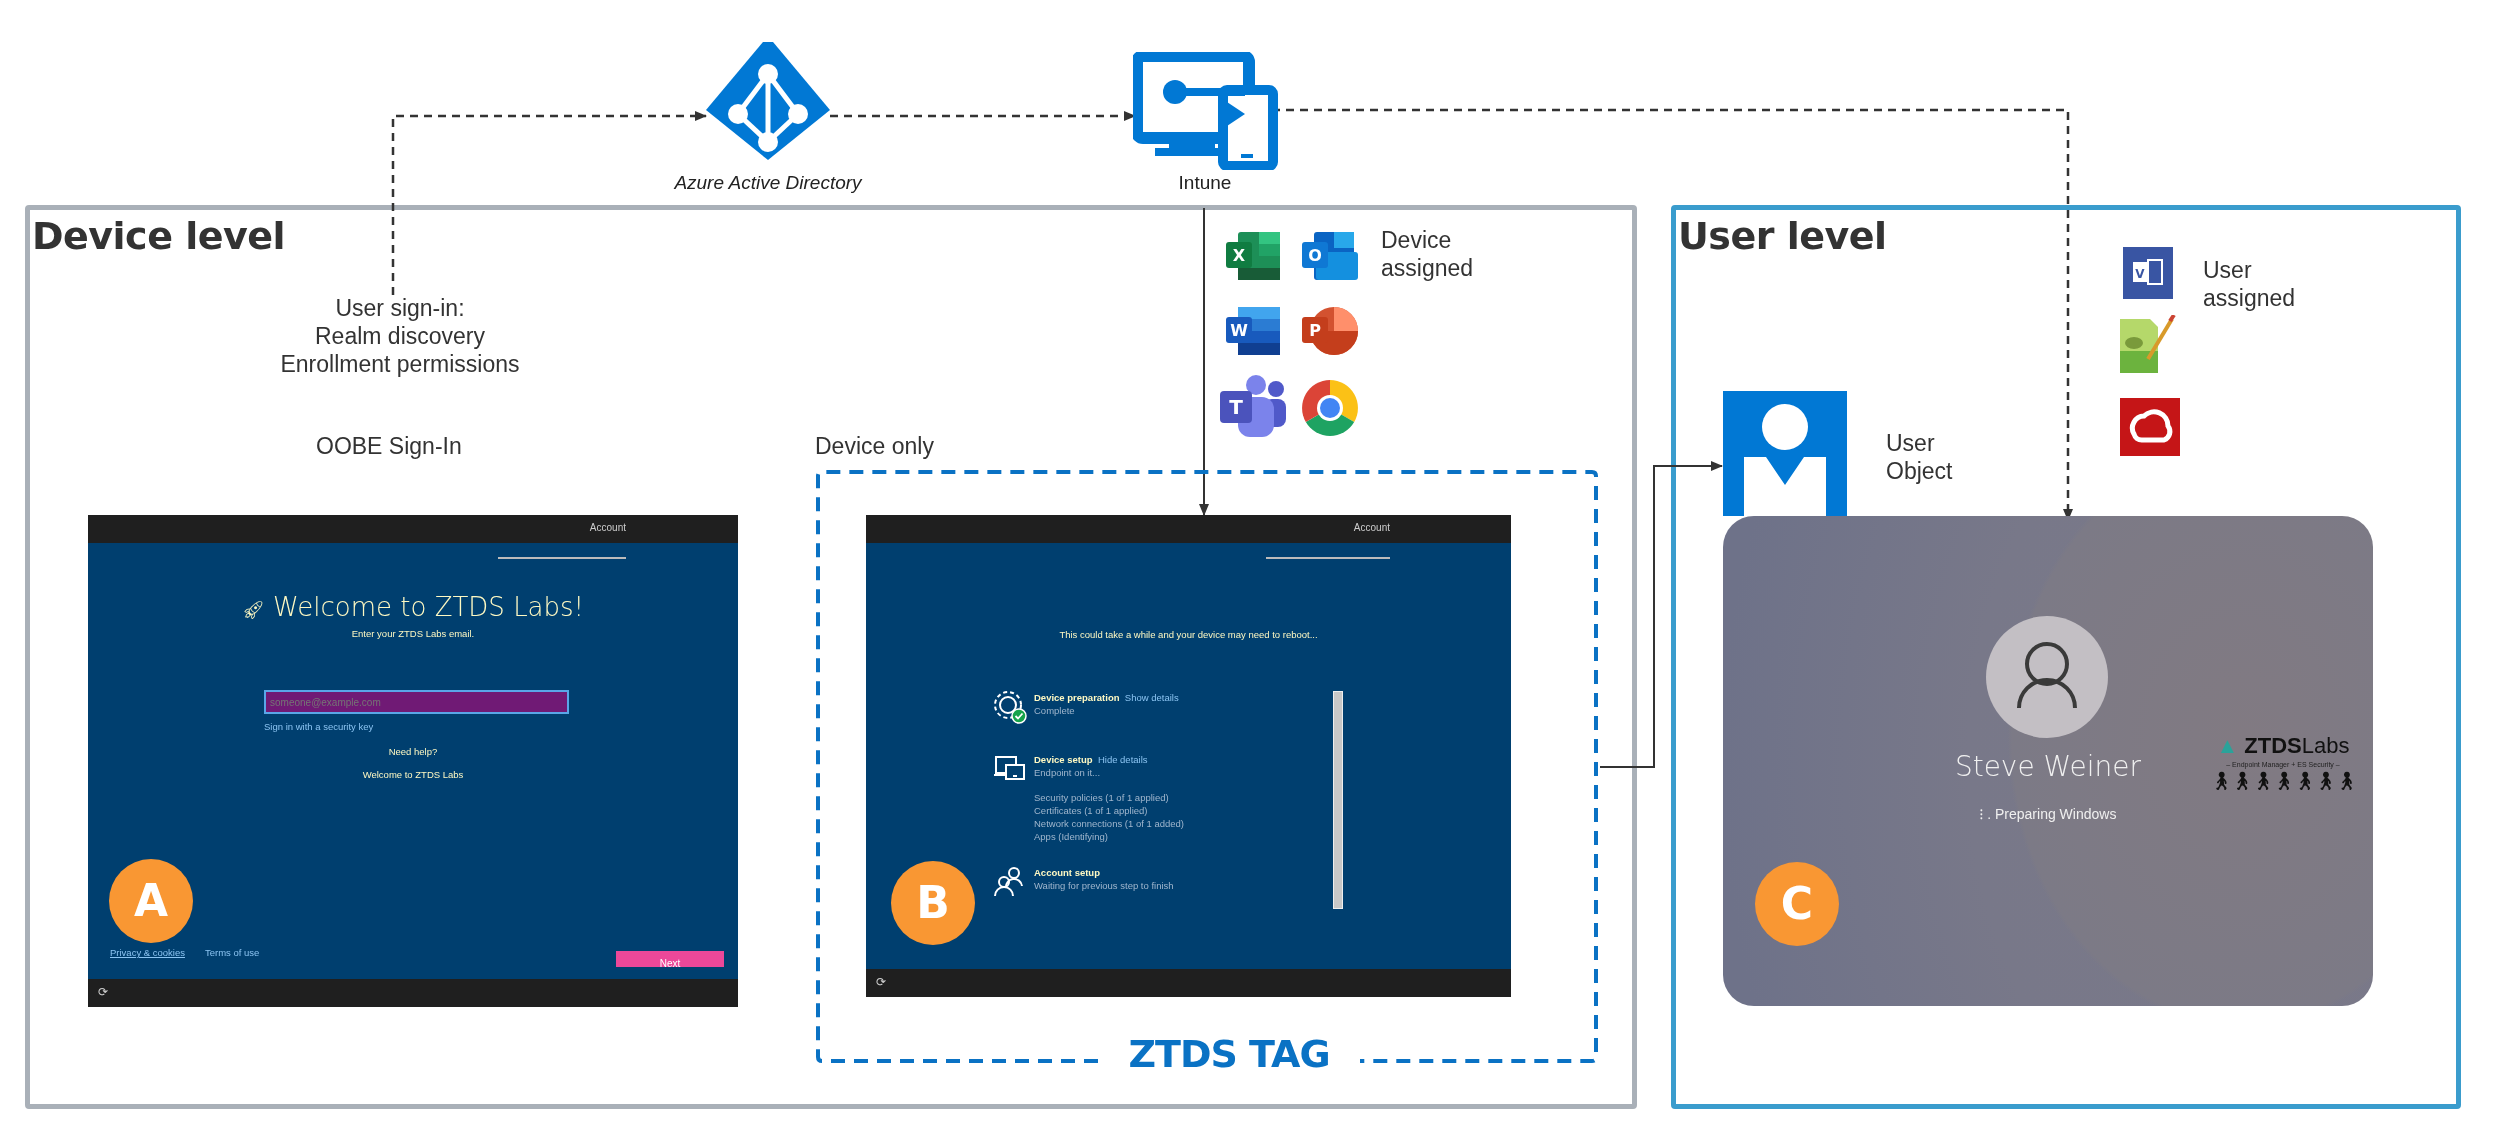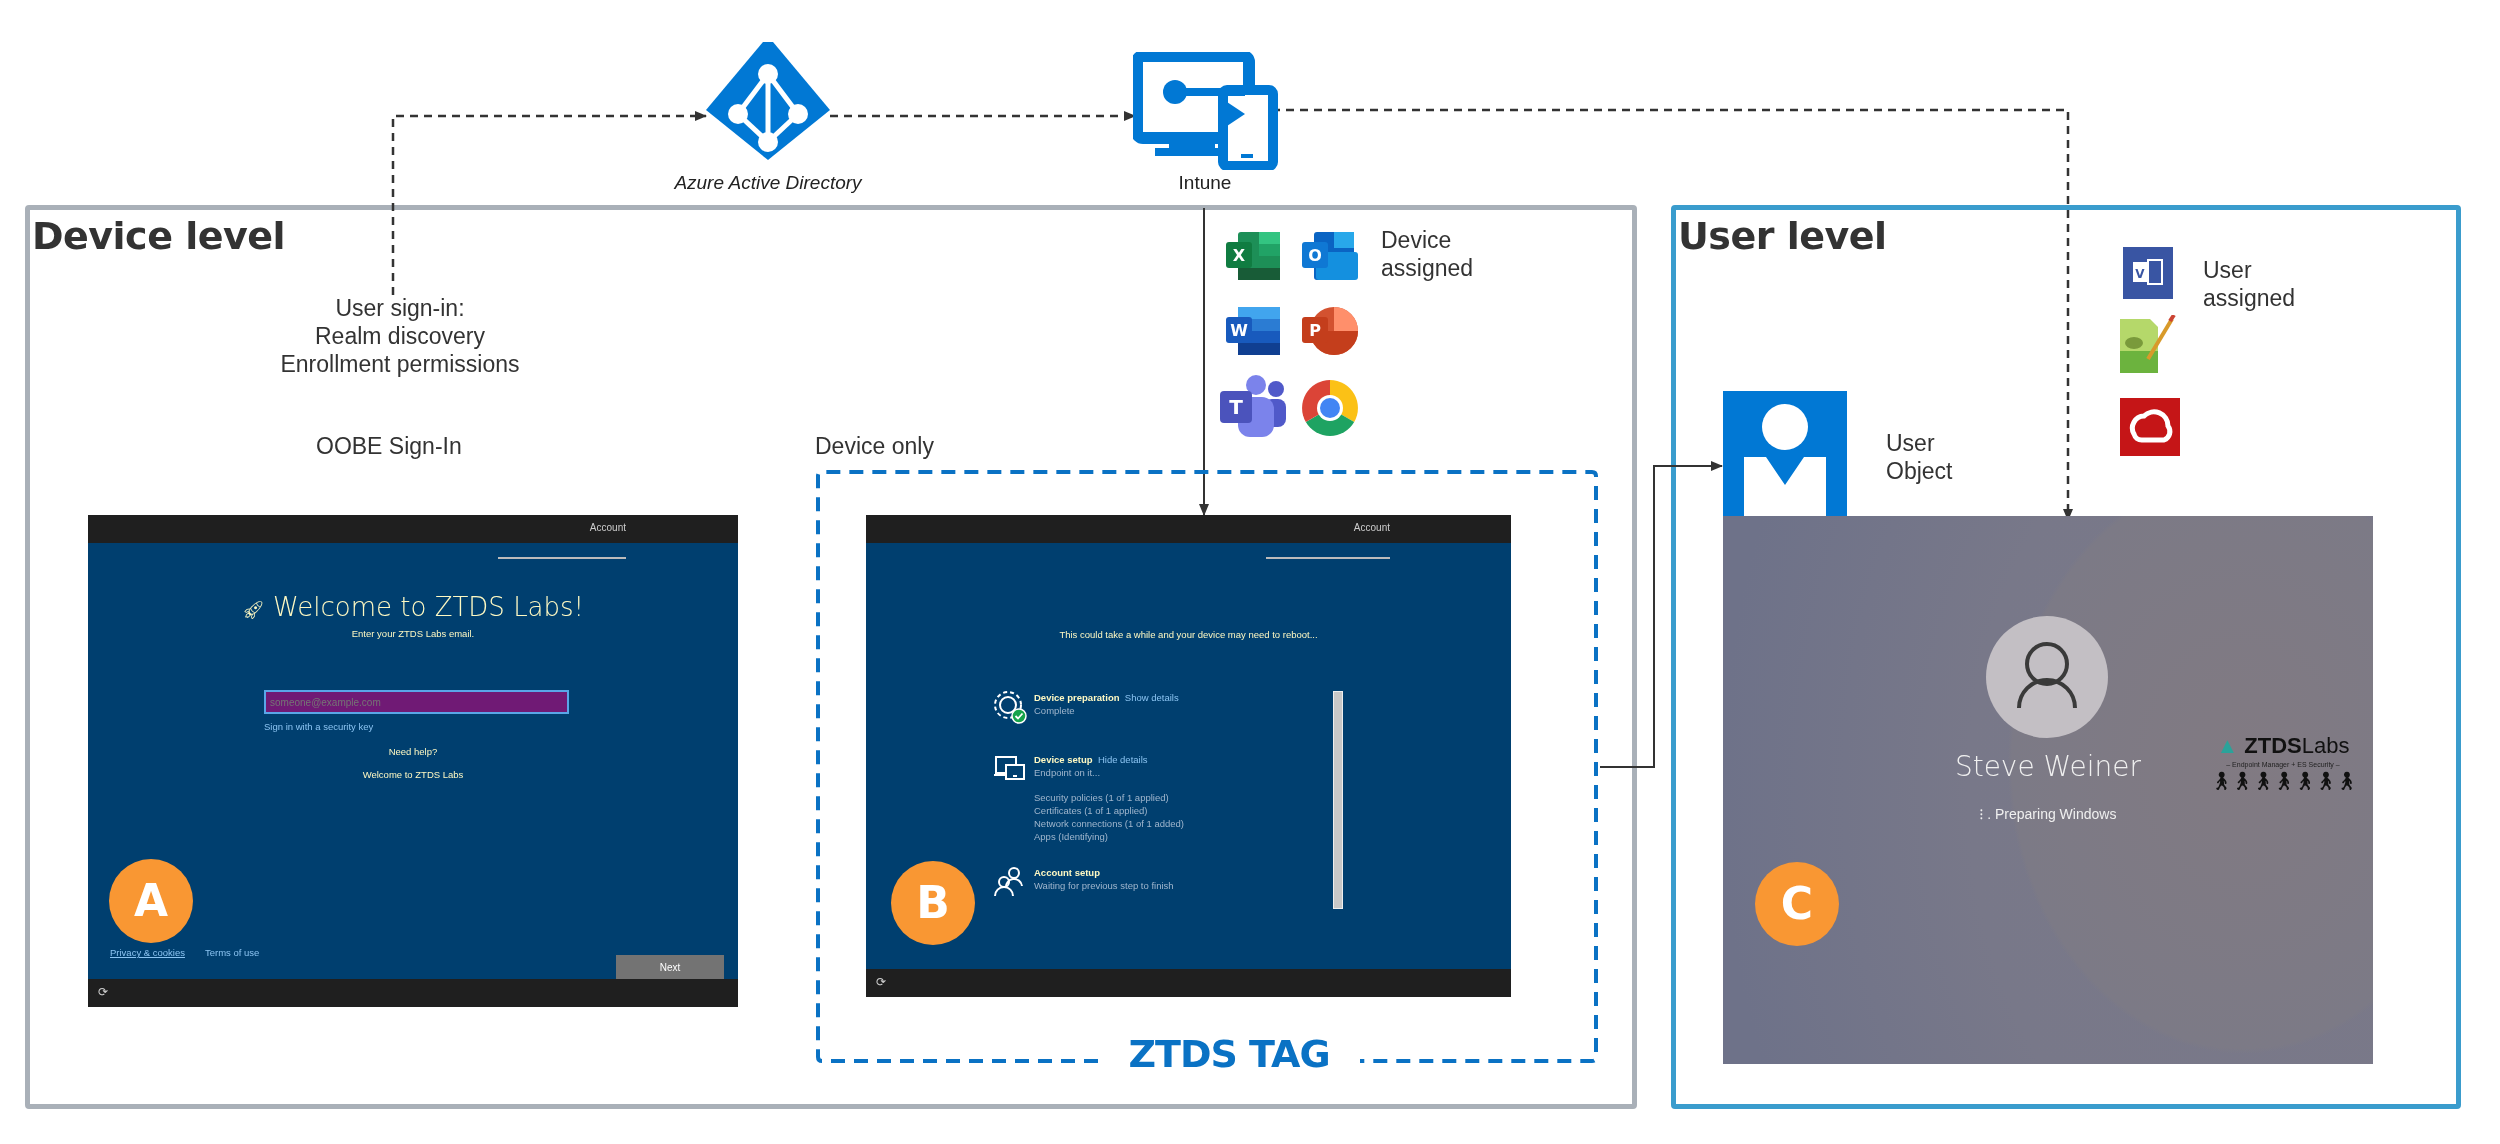--- a/index.html
+++ b/index.html
@@ -24,27 +24,28 @@
   .screen .bottombar { position: absolute; left: 0; right: 0; bottom: 0; height: 28px; background: #1f1f1f; }
   .screen .bottombar .access { position: absolute; left: 10px; top: 6px; color: #ccc; font-size: 12px; }
   .white { color: #fef9c3; }
   .muted { color: #9fb6cd; }
   .link { color: #8bc4f2; }
 
   .badge { position: absolute; width: 84px; height: 84px; border-radius: 50%; background: #f99733; color: #fff; font-size: 44px; font-weight: bold; text-align: center; line-height: 84px; font-family: "DejaVu Sans", sans-serif; }
 
   #screen-a { left: 88px; top: 515px; width: 650px; height: 492px; }
   #screen-b { left: 866px; top: 515px; width: 645px; height: 482px; }
-  #screen-c { left: 1723px; top: 516px; width: 650px; height: 548px;
+  #screen-c { left: 1723px; top: 516px; width: 650px; height: 490px;
     background: radial-gradient(ellipse 420px 520px at 80% 45%, #817a82 0%, #7c7a86 55%, transparent 56%),
                 radial-gradient(ellipse 620px 760px at 95% 50%, #7b7988 0%, #787889 60%, #6e7289 100%);
+    border-radius: 31px;
   }
 
   .email-input { position: absolute; left: 176px; top: 175px; width: 305px; height: 24px; background: #701a75; border: 2px solid #5aa6e8; font-size: 10px; color: #999; padding-left: 4px; line-height: 20px; font-family: "Liberation Sans", sans-serif; }
-  .next-btn { position: absolute; right: 14px; bottom: 26px; width: 108px; height: 26px; background: #737373; color: #fff; font-size: 10px; text-align: center; line-height: 26px; }
+  .next-btn { position: absolute; right: 14px; bottom: 40px; width: 108px; height: 16px; background: #ec4899; color: #fff; font-size: 10px; text-align: center; line-height: 26px; }
 
   .step { position: absolute; left: 168px; font-size: 9.5px; line-height: 13px; }
   .step-icon { position: absolute; left: -42px; top: -2px; width: 36px; height: 36px; }
   .scrollbar { position: absolute; left: 467px; top: 176px; width: 10px; height: 218px; background: #c8c8c8; border: 1px solid #eee; }
 
   .avatar-circle { position: absolute; left: 263px; top: 100px; width: 122px; height: 122px; border-radius: 50%; background: #c3bfc4; }
   .user-obj { position: absolute; left: 1723px; top: 391px; width: 124px; height: 125px; background: #0178d4; }
 </style>
 </head>
 <body>

